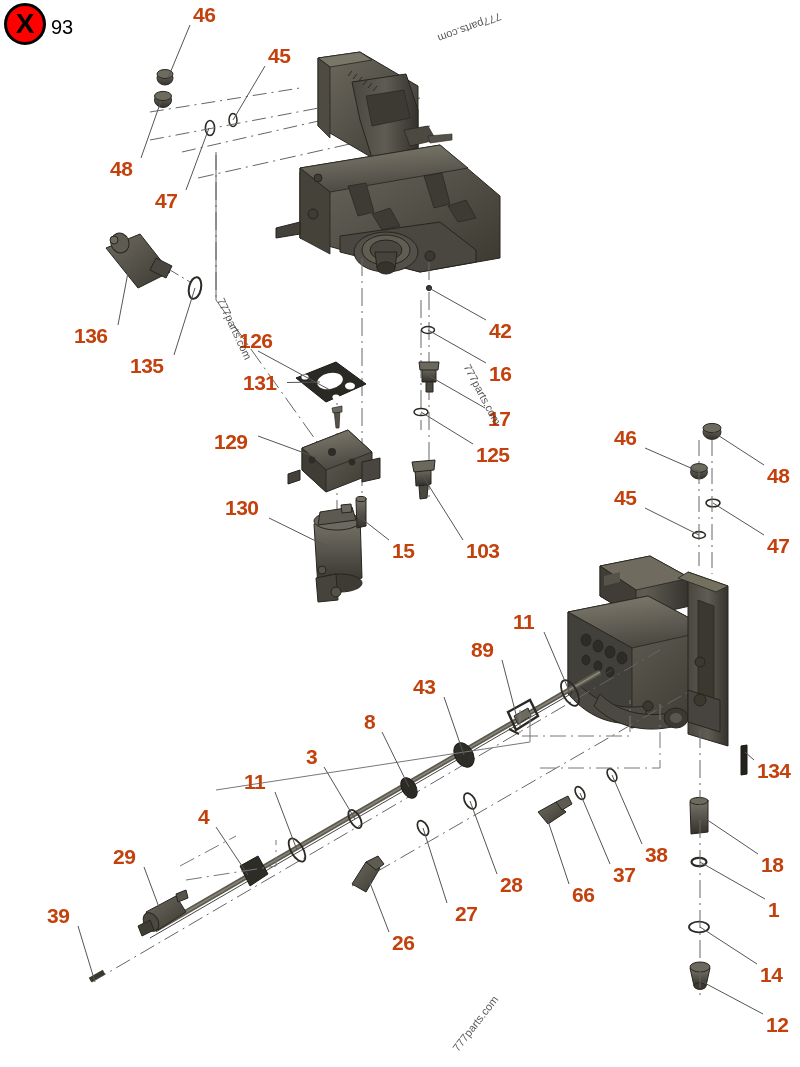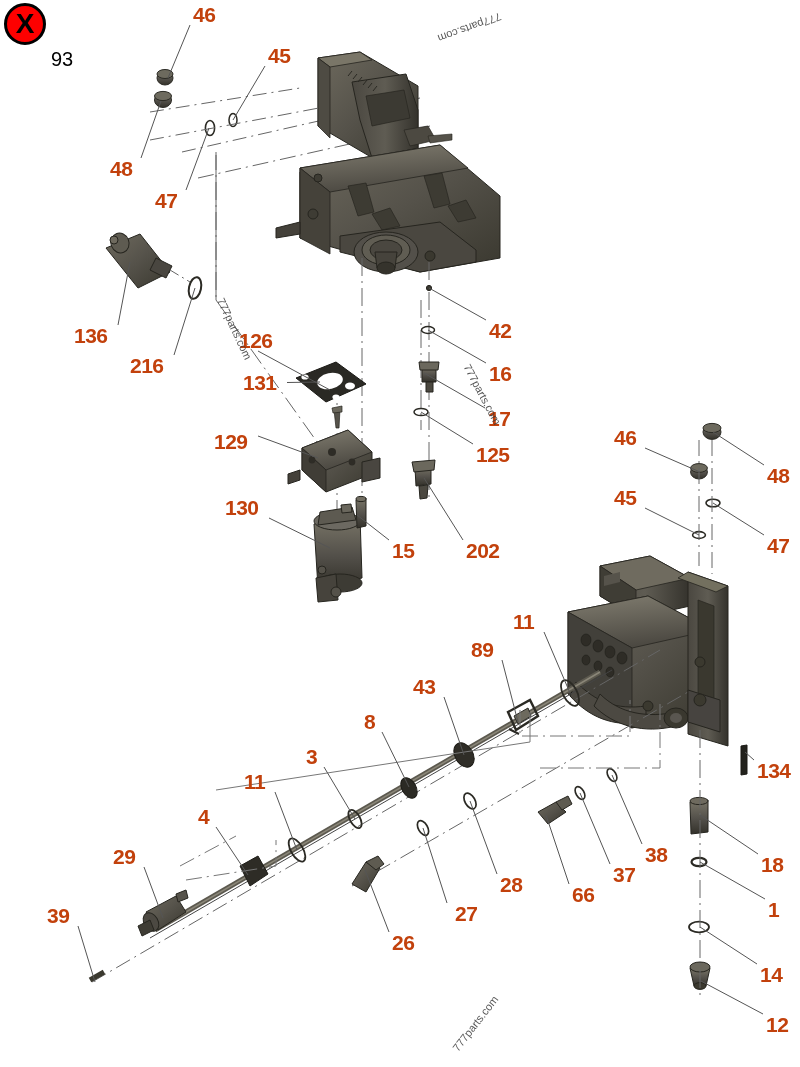--- a/index.html
+++ b/index.html
@@ -11,21 +11,21 @@
            letter-spacing:-.5px;white-space:nowrap;line-height:1;}
   .wm{position:absolute;color:#3a3a3a;font-size:11px;white-space:nowrap;
       opacity:.85;font-family:"Liberation Sans",sans-serif;}
   #badge{position:absolute;left:4px;top:3px;width:46px;height:46px;}
   #badge .circ{position:absolute;left:0;top:0;width:42px;height:42px;
     border-radius:50%;background:#fe0000;border:3px solid #000;box-sizing:border-box;}
   #badge .xg{position:absolute;left:0;top:0;width:42px;height:42px;
     display:flex;align-items:center;justify-content:center;
     font-weight:bold;font-size:28px;color:#000;font-family:"Liberation Sans",sans-serif;}
   #badgenum{position:absolute;left:51px;top:16px;font-size:20px;color:#000;
-    font-family:"Liberation Sans",sans-serif;margin-top:32px;}
+    font-family:"Liberation Sans",sans-serif;}
 </style>
 </head>
 <body>
 
 <div id="stage">
 
 <svg width="800" height="1067" viewBox="0 0 800 1067">
   <defs>
     <linearGradient id="gMet" x1="0" y1="0" x2="1" y2="1">
       <stop offset="0" stop-color="#6e6a5e"></stop>
@@ -355,31 +355,31 @@
   <div class="xg">X</div>
 </div>
 <div id="badgenum">93</div>
 
 <div id="labels">
       <div class="callout" style="left: 193px; top: 4px;">46</div>
       <div class="callout" style="left: 268px; top: 45px;">45</div>
       <div class="callout" style="left: 110px; top: 158px;">48</div>
       <div class="callout" style="left: 155px; top: 190px;">47</div>
       <div class="callout" style="left: 74px; top: 325px;">136</div>
-      <div class="callout" style="left: 130px; top: 355px;">216</div>
+      <div class="callout" style="left: 130px; top: 355px;">135</div>
       <div class="callout" style="left: 214px; top: 330px; margin-left: 25px;">126</div>
       <div class="callout" style="left: 243px; top: 372px;">131</div>
       <div class="callout" style="left: 214px; top: 415px; margin-top: 16px;">129</div>
       <div class="callout" style="left: 225px; top: 497px;">130</div>
       <div class="callout" style="left: 392px; top: 540px;">15</div>
       <div class="callout" style="left: 489px; top: 320px;">42</div>
       <div class="callout" style="left: 489px; top: 363px;">16</div>
       <div class="callout" style="left: 488px; top: 408px;">17</div>
       <div class="callout" style="left: 476px; top: 444px;">125</div>
-      <div class="callout" style="left: 466px; top: 540px;">202</div>
+      <div class="callout" style="left: 466px; top: 540px;">103</div>
       <div class="callout" style="left: 614px; top: 427px;">46</div>
       <div class="callout" style="left: 767px; top: 465px;">48</div>
       <div class="callout" style="left: 614px; top: 487px;">45</div>
       <div class="callout" style="left: 767px; top: 535px;">47</div>
       <div class="callout" style="left: 513px; top: 611px;">11</div>
       <div class="callout" style="left: 471px; top: 639px;">89</div>
       <div class="callout" style="left: 413px; top: 676px;">43</div>
       <div class="callout" style="left: 364px; top: 711px;">8</div>
       <div class="callout" style="left: 306px; top: 746px;">3</div>
       <div class="callout" style="left: 244px; top: 771px;">11</div>

